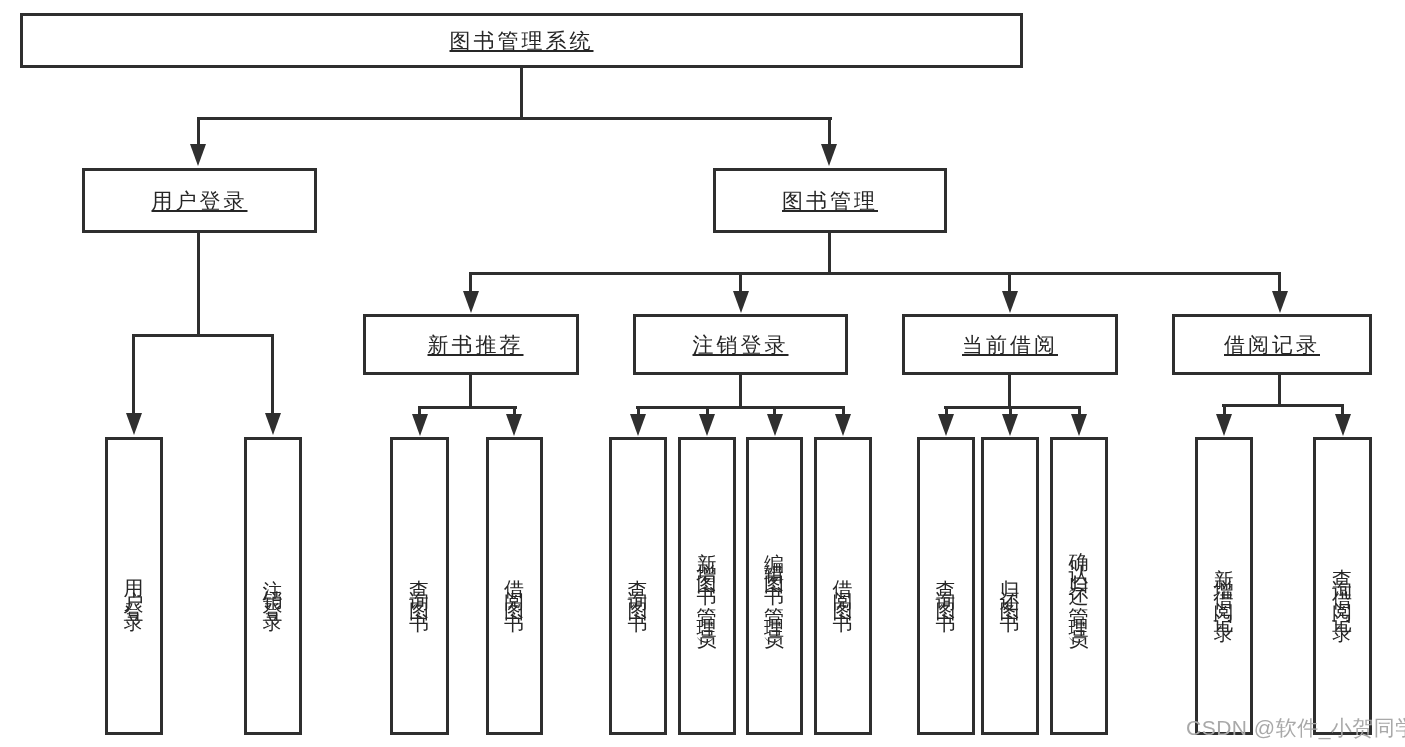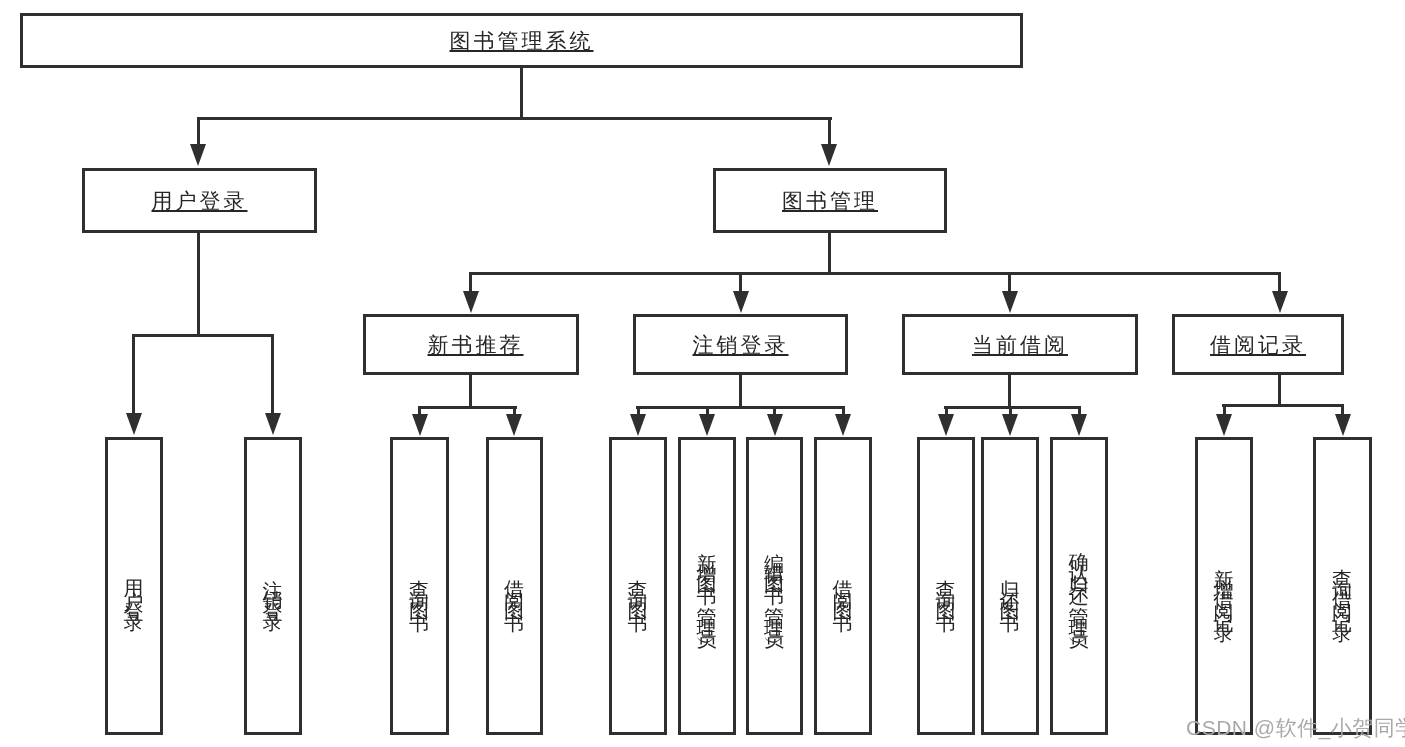--- a/index.html
+++ b/index.html
@@ -74,22 +74,22 @@
   <div class="ar" style="left:463px;top:291px;"></div>
   <div class="vl" style="left:739px;top:272px;height:20px;"></div>
   <div class="ar" style="left:733px;top:291px;"></div>
   <div class="vl" style="left:1008px;top:272px;height:20px;"></div>
   <div class="ar" style="left:1002px;top:291px;"></div>
   <div class="vl" style="left:1278px;top:272px;height:20px;"></div>
   <div class="ar" style="left:1272px;top:291px;"></div>
 
   <div class="hbox" style="left:363px;top:314px;width:216px;height:61px;padding-left:9px;">新书推荐</div>
   <div class="hbox" style="left:633px;top:314px;width:215px;height:61px;">注销登录</div>
-  <div class="hbox" style="left:902px;top:314px;width:236px;height:61px;">当前借阅</div>
-  <div class="hbox" style="left:1172px;top:314px;width:172px;height:61px;">借阅记录</div>
+  <div class="hbox" style="left:902px;top:314px;width:216px;height:61px;">当前借阅</div>
+  <div class="hbox" style="left:1172px;top:314px;width:200px;height:61px;">借阅记录</div>
 
   <div class="vl" style="left:469px;top:373px;height:36px;"></div>
   <div class="hl" style="left:418px;top:406px;width:99px;"></div>
   <div class="vl" style="left:418px;top:406px;height:10px;"></div>
   <div class="ar" style="left:412px;top:414px;"></div>
   <div class="vl" style="left:513px;top:406px;height:10px;"></div>
   <div class="ar" style="left:506px;top:414px;"></div>
 
   <div class="vl" style="left:739px;top:373px;height:36px;"></div>
   <div class="hl" style="left:636px;top:406px;width:209px;"></div>

